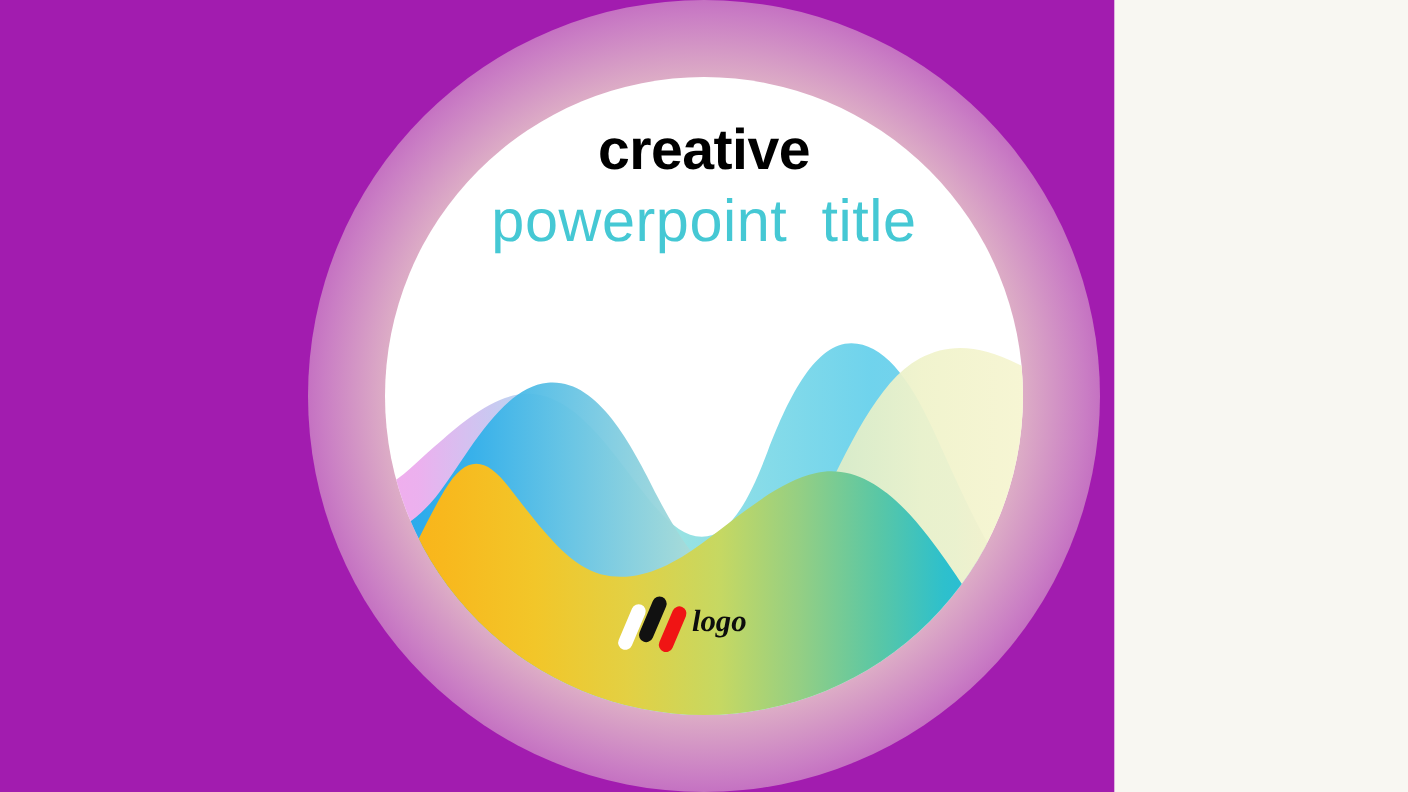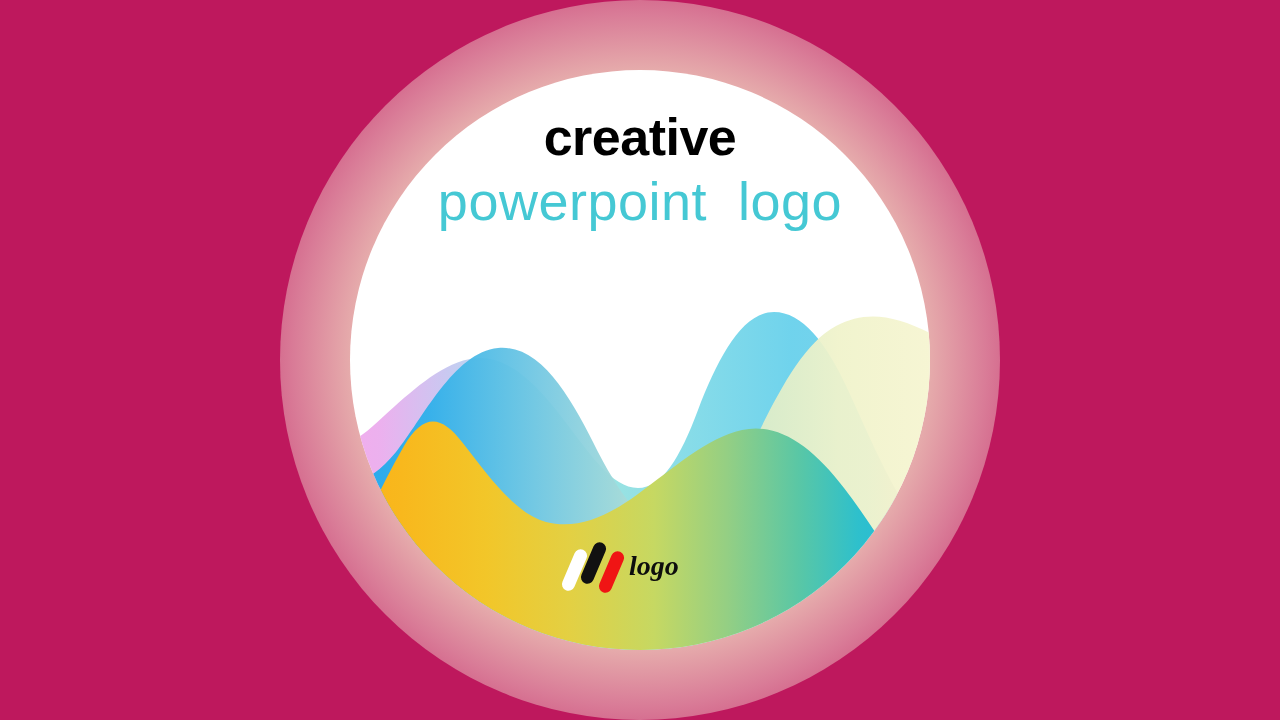--- a/index.html
+++ b/index.html
@@ -9,23 +9,23 @@
     height: 720px;
     overflow: hidden;
   }
   body {
     background: #f8f7f2;
     font-family: "Liberation Sans", sans-serif;
   }
 
   #slide {
     position: relative;
-    width: 1280px;
+    width: 1013px;
     height: 720px;
-    background: #be185d;
+    background: #a21caf;
     overflow: hidden;
   }
 
   
   #halo {
     position: absolute;
     left: 640px;
     top: 360px;
     width: 720px;
     height: 720px;
@@ -217,21 +217,21 @@
                C 228,460 258,446 288,424
                C 324,398 356,368 392,360
                C 428,352 462,376 494,418
                C 522,454 548,500 580,540
                L 580,620 L -20,620 Z"></path>
     </svg>
   </div>
 
   <div id="titleblock">
     <div id="title-main">creative</div>
-    <div id="title-sub">powerpoint  logo</div>
+    <div id="title-sub">powerpoint  title</div>
   </div>
 
   <div id="logo-lockup">
     <div id="logo-mark">
       <div class="logo-bar" id="logo-bar-white"></div>
       <div class="logo-bar" id="logo-bar-black"></div>
       <div class="logo-bar" id="logo-bar-red"></div>
     </div>
     <div id="logo-text">logo</div>
   </div>

